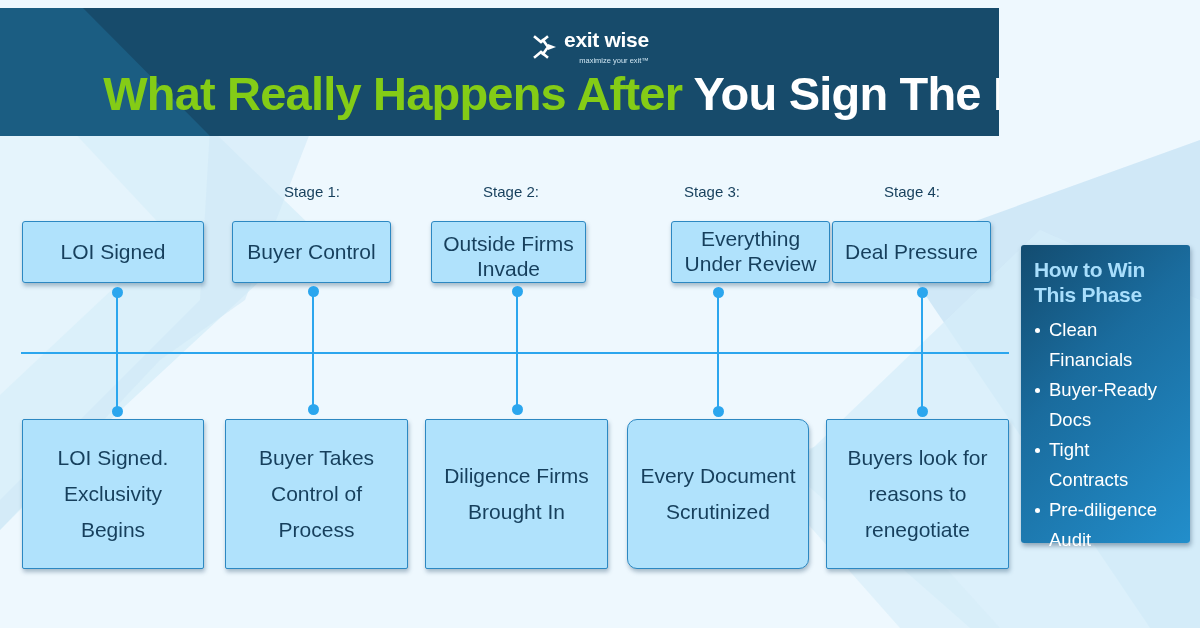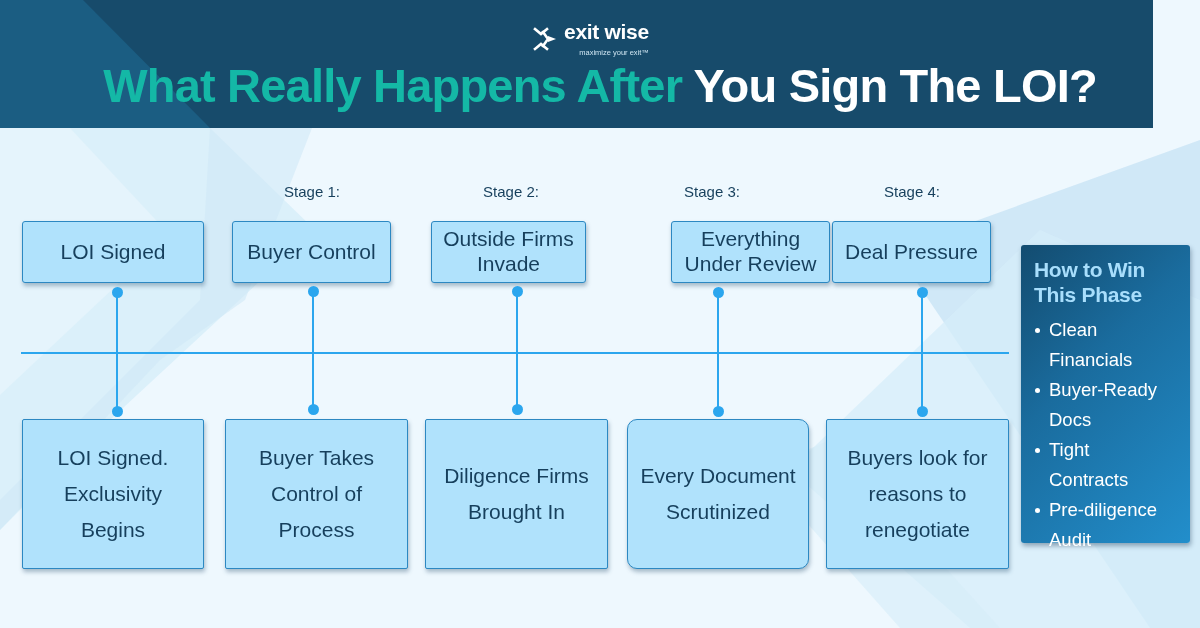--- a/index.html
+++ b/index.html
@@ -5,39 +5,39 @@
     * { box-sizing: border-box; margin: 0; padding: 0; }
     html, body { width: 1200px; height: 628px; overflow: hidden; }
     body {
       position: relative;
       background: #eef8fe;
       font-family: "Liberation Sans", "DejaVu Sans", sans-serif;
       color: #163f5c;
     }
     .bg-shape { position: absolute; pointer-events: none; }
     .header {
-      position: absolute; left: 0; top: 0; width: 1153px; height: 128px;
+      position: absolute; left: 0; top: 8px; width: 999px; height: 128px;
       background: #174b6b; overflow: hidden;
     }
     .header-diag {
       position: absolute; left: 0; top: 0; width: 1200px; height: 128px;
     }
     .logo {
       position: absolute; left: 532px; top: 22px; height: 34px;
       display: flex; align-items: center; gap: 6px;
     }
     .logo-mark { width: 26px; height: 26px; }
     .logo-text { display: flex; flex-direction: column; line-height: 1; }
     .logo-word { color: #ffffff; font-weight: bold; font-size: 21px; letter-spacing: -0.3px; }
     .logo-tag { color: #cfe6f3; font-size: 7.5px; margin-top: 7px; text-align: right; }
     .title {
       position: absolute; left: 0; top: 58px; width: 1200px; text-align: center;
       font-weight: bold; font-size: 47px; letter-spacing: -0.8px; white-space: nowrap;
     }
-    .title .t-light { color: #14b8a6; text-align: center; }
+    .title .t-light { color: #84cc16; text-align: center; }
     .title .t-white { color: #ffffff; }
 
     .stage-label {
       position: absolute; top: 183px; font-size: 15px; color: #163f5c;
       text-align: center; width: 160px;
     }
     .box {
       position: absolute; background: #b0e2fc; border: 1.5px solid #2c88c2;
       border-radius: 3px; display: flex; align-items: center; justify-content: center;
       text-align: center; color: #163f5c;
@@ -103,21 +103,21 @@
 <div class="stage-label" style="left:431px;">Stage 2:</div>
 <div class="stage-label" style="left:632px;">Stage 3:</div>
 <div class="stage-label" style="left:832px;">Stage 4:</div>
 
 <div class="box top" style="left:22px;width:182px;">
   <span>LOI Signed</span>
 </div>
 <div class="box top" style="left:232px;width:159px;">
   <span>Buyer Control</span>
 </div>
-<div class="box top" style="left:431px;width:155px;">
+<div class="box top" style="left:431px;width:155px;align-items:flex-end;">
   <span>Outside Firms Invade</span>
 </div>
 <div class="box top" style="left:632px;width:159px;margin-left:39px;">
   <span>Everything Under Review</span>
 </div>
 <div class="box top" style="left:832px;width:159px;">
   <span>Deal Pressure</span>
 </div>
 
 <div class="hline"></div>

